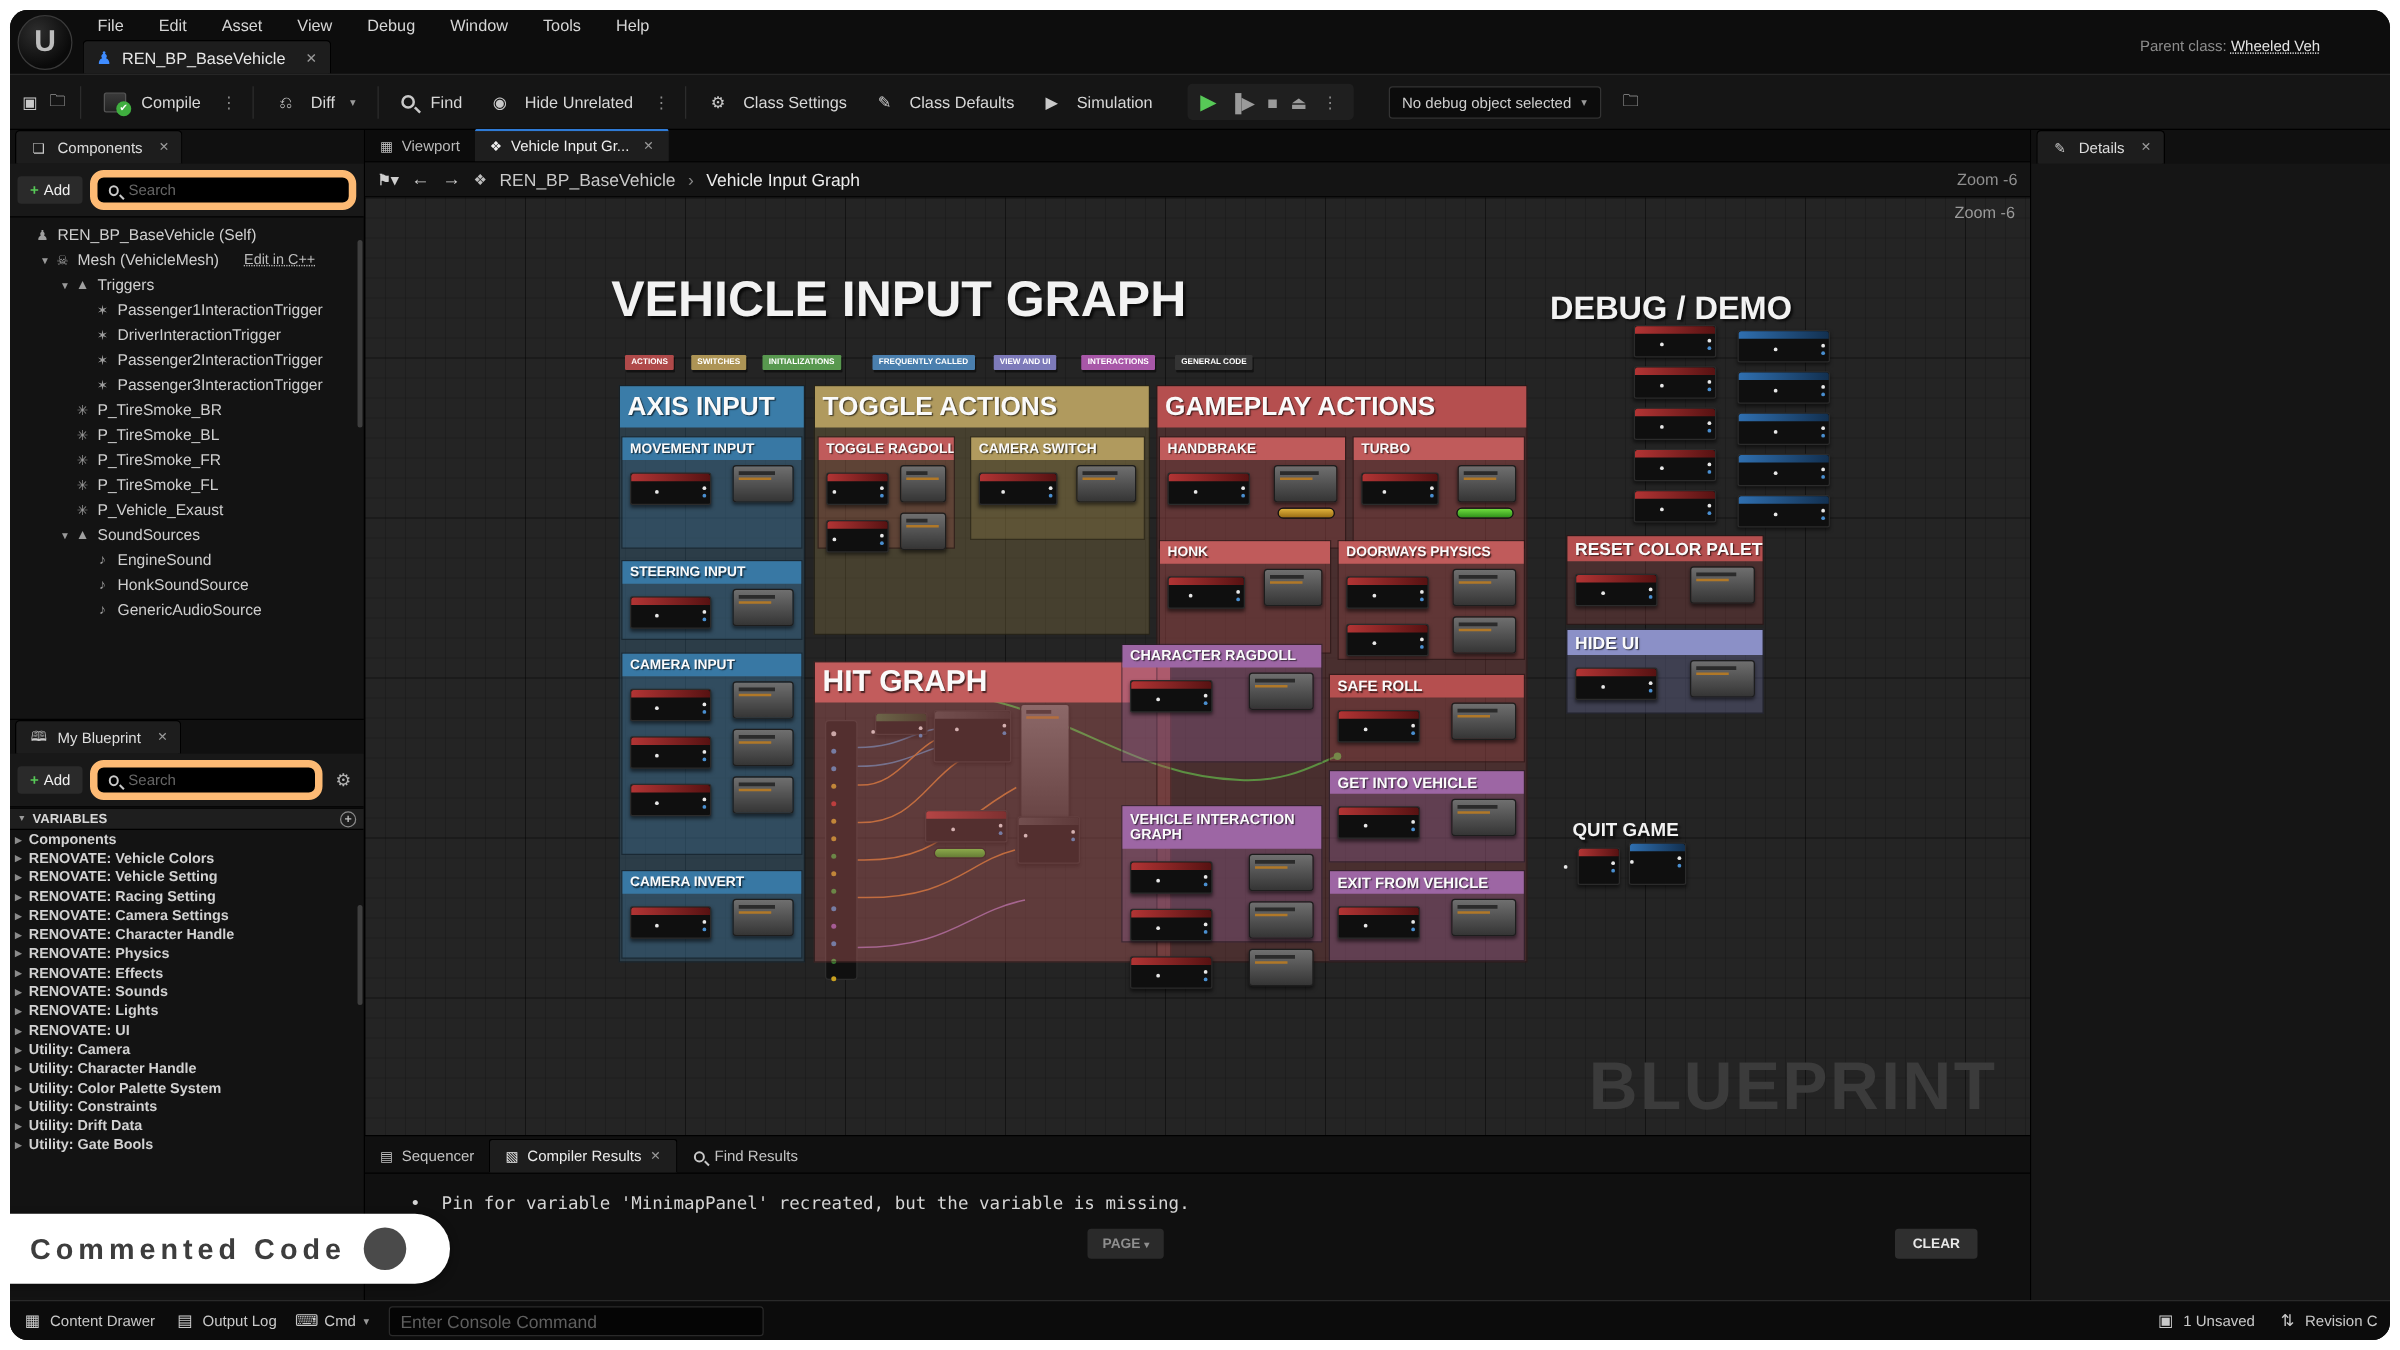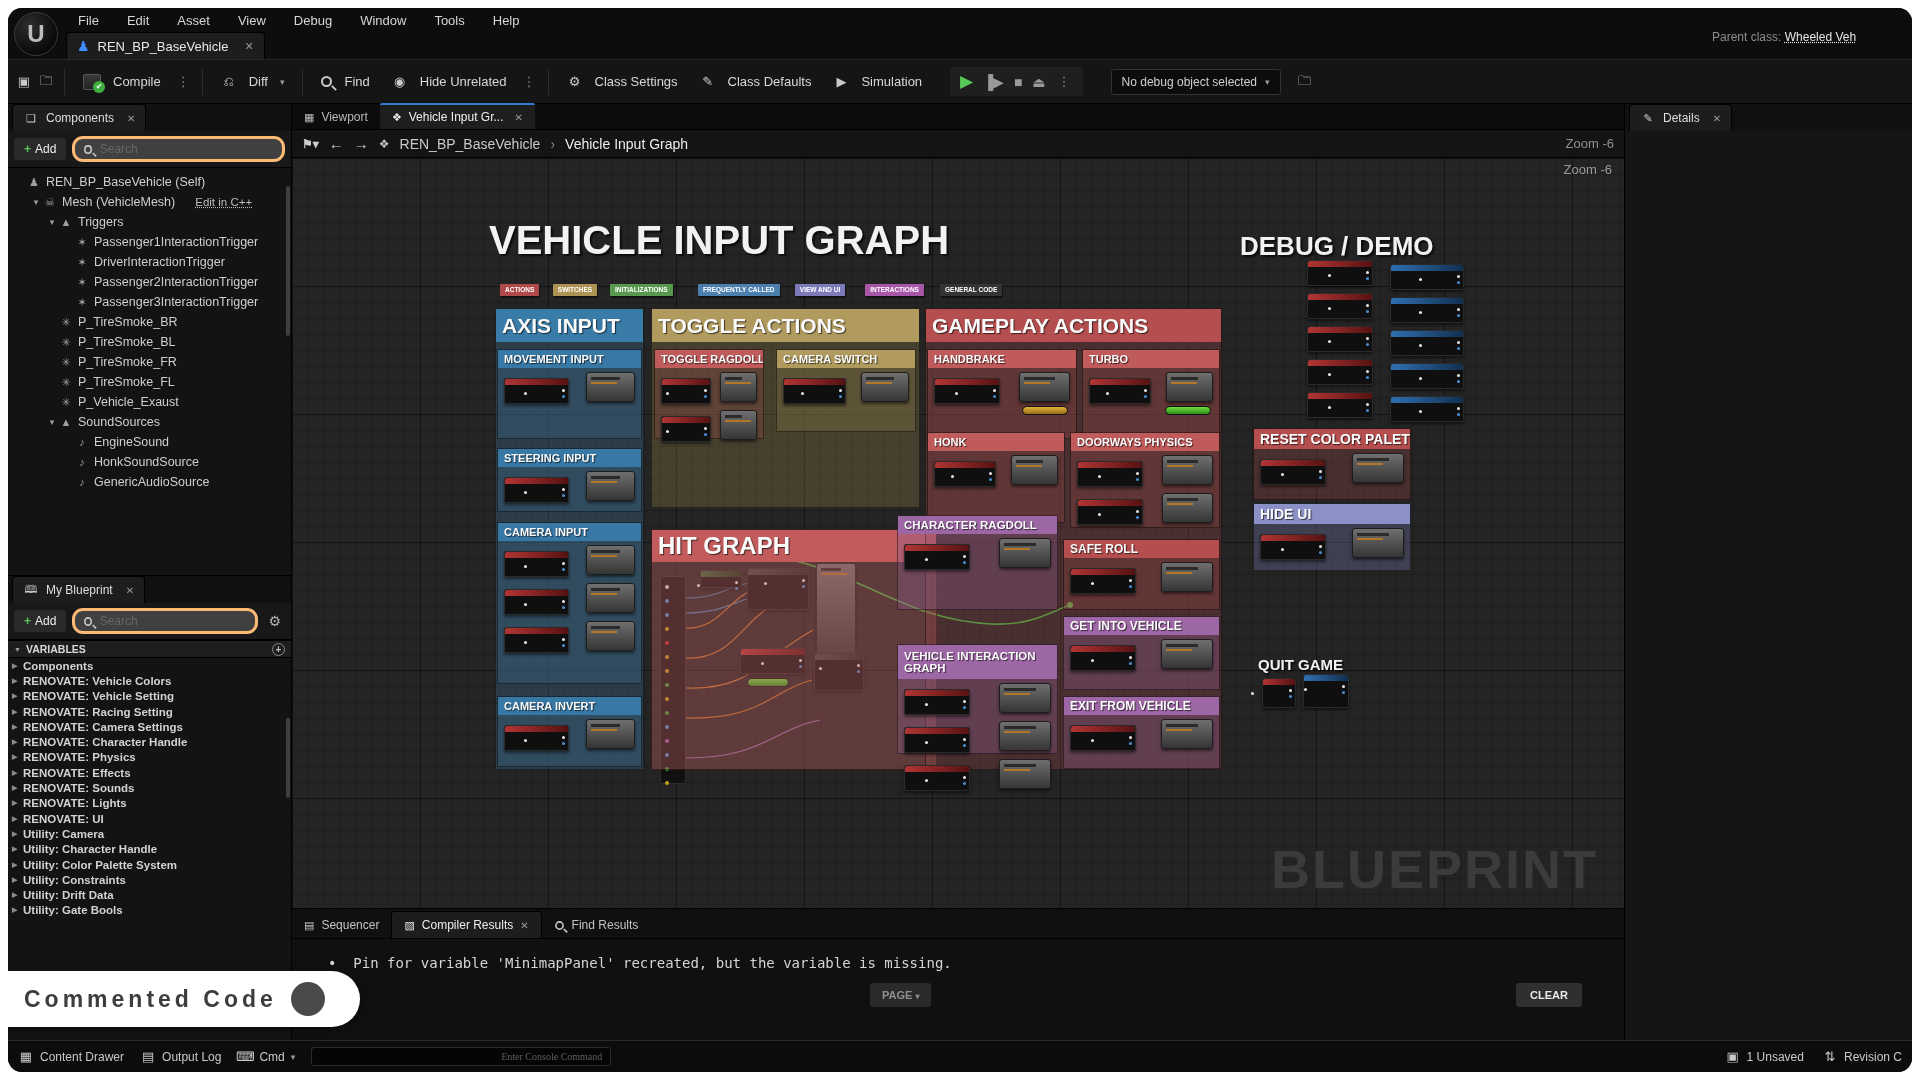--- a/index.html
+++ b/index.html
@@ -43,21 +43,21 @@
   .centercol { flex:1; display:flex; flex-direction:column; min-width:0; }
   .rightcol { width:288px; background:#141414; border-left:1px solid #000; }
 
   .paneltabs { height:27px; background:#101010; display:flex; align-items:flex-end; }
   .paneltab { display:flex; align-items:center; gap:7px; background:#1d1d1d; padding:5px 10px; font-size:12px; color:#dedede;
               border-radius:4px 4px 0 0; margin-left:4px; border:1px solid #000; border-bottom:none; }
   .paneltab .x { color:#9a9a9a; font-size:10px; margin-left:6px; }
   .panelbar { display:flex; align-items:center; gap:6px; padding:5px 6px; background:#181818; border-bottom:1px solid #000; }
   .addbtn { display:flex; align-items:center; gap:4px; background:#2a2a2a; border-radius:3px; padding:4px 10px; font-size:12px; color:#eee; }
   .addbtn .plus { color:#57c957; font-weight:bold; }
-  .searchbox { flex:1; display:flex; align-items:center; gap:6px; background:#404040; border:3px solid #fdba74; border-radius:11px; padding:3px 8px; }
+  .searchbox { flex:1; display:flex; align-items:center; gap:6px; background:#000000; border:6px solid #fdba74; border-radius:11px; padding:3px 8px; }
   .searchbox input { background:transparent; border:none; outline:none; color:#bbb; font-size:12px; width:100%; font-family:inherit; }
   .searchbox input::placeholder { color:#666; }
   .gear { color:#b5b5b5; font-size:14px; padding:0 4px; }
 
   .tree { flex:1; overflow:hidden; position:relative; padding-top:4px; }
   .trow { display:flex; align-items:center; height:20px; font-size:12.5px; color:#cfcfcf; white-space:nowrap; }
   .trow .exp { width:12px; text-align:center; color:#9a9a9a; font-size:8px; flex:none; }
   .trow .tico { width:16px; text-align:center; color:#9f9f9f; font-size:11px; flex:none; margin-right:4px; }
   .trow .link { margin-left:20px; color:#bdbdbd; font-size:11.5px; text-decoration:underline dotted; }
   .scrollthumb { position:absolute; right:1px; top:10px; width:4px; height:120px; background:#3f3f3f; border-radius:2px; }
@@ -125,22 +125,22 @@
   .pagebtn { position:absolute; left:578px; top:74px; background:#2a2a2a; border-radius:3px; color:#8f8f8f; font-size:11px;
              font-weight:bold; padding:6px 12px; }
   .clearbtn { position:absolute; right:42px; top:74px; background:#2f2f2f; border-radius:3px; color:#e8e8e8; font-size:11px;
               font-weight:bold; padding:6px 14px; }
 
   
   .statusbar { position:absolute; left:0; right:0; bottom:0; height:32px; background:#0c0c0c; border-top:1px solid #2a2a2a;
                display:flex; align-items:center; padding:0 10px; gap:16px; font-size:12px; color:#c9c9c9; }
   .sbitem { display:flex; align-items:center; gap:6px; white-space:nowrap; }
   .console { width:300px; display:flex; align-items:center; background:#050505; border:1px solid #2a2a2a; border-radius:3px; padding:3px 8px; }
-  .console input { background:transparent; border:none; outline:none; width:100%; font-family:Liberation Serif, serif;
-                   font-size:10px; color:#8a8a8a;text-align:right; }
+  .console input { background:transparent; border:none; outline:none; width:100%; font-family:Liberation Sans, sans-serif;
+                   font-size:14px; color:#8a8a8a; }
   .console input::placeholder { color:#5f5f5f; }
   .sbright { margin-left:auto; display:flex; gap:18px; align-items:center; overflow:hidden; white-space:nowrap; }
 
   
   .overlaypill { position:absolute; left:-10px; bottom:45px; height:56px; width:362px; background:#fff;
                  border-radius:0 28px 28px 0; display:flex; align-items:center; padding-left:26px;
                  box-shadow:0 2px 8px rgba(0,0,0,.4); }
   .overlaypill .txt { font-size:23px; font-weight:bold; color:#3d3d3d; letter-spacing:4px; }
   .overlaypill .dot { width:34px; height:34px; border-radius:50%; background:#4a4a4a; margin-left:14px; }
 

